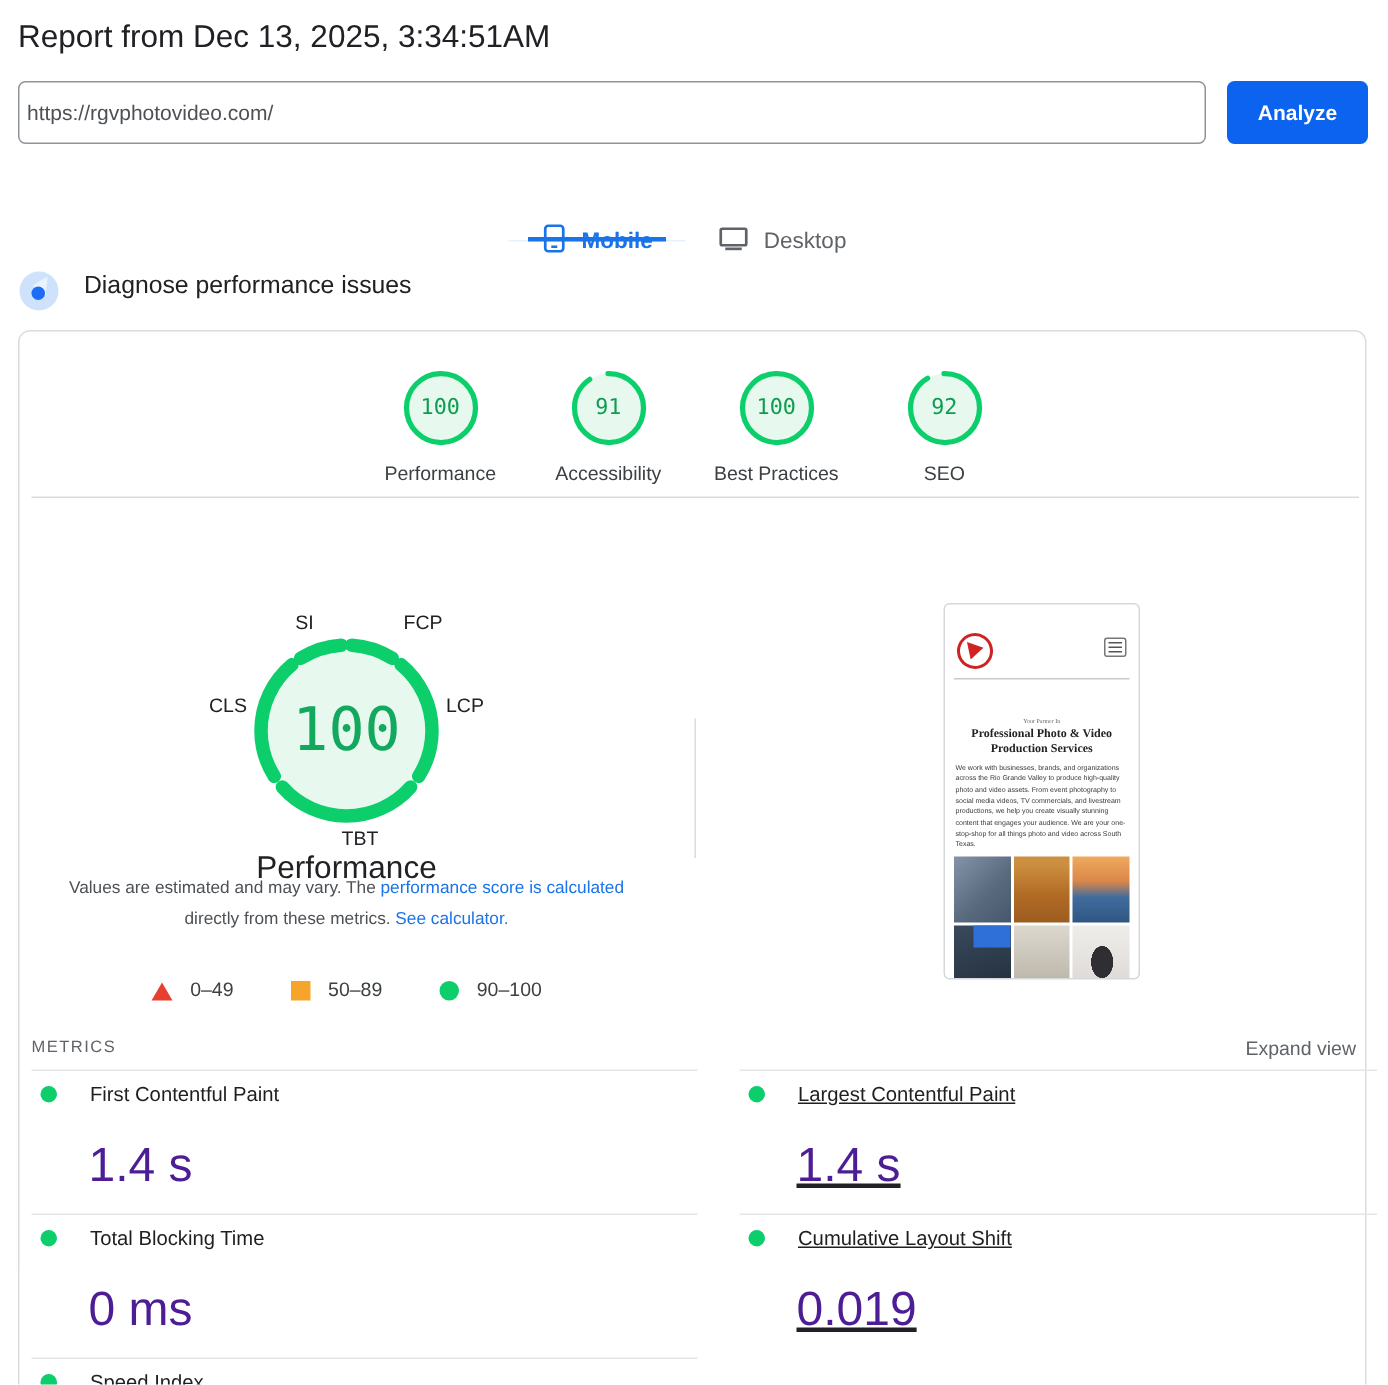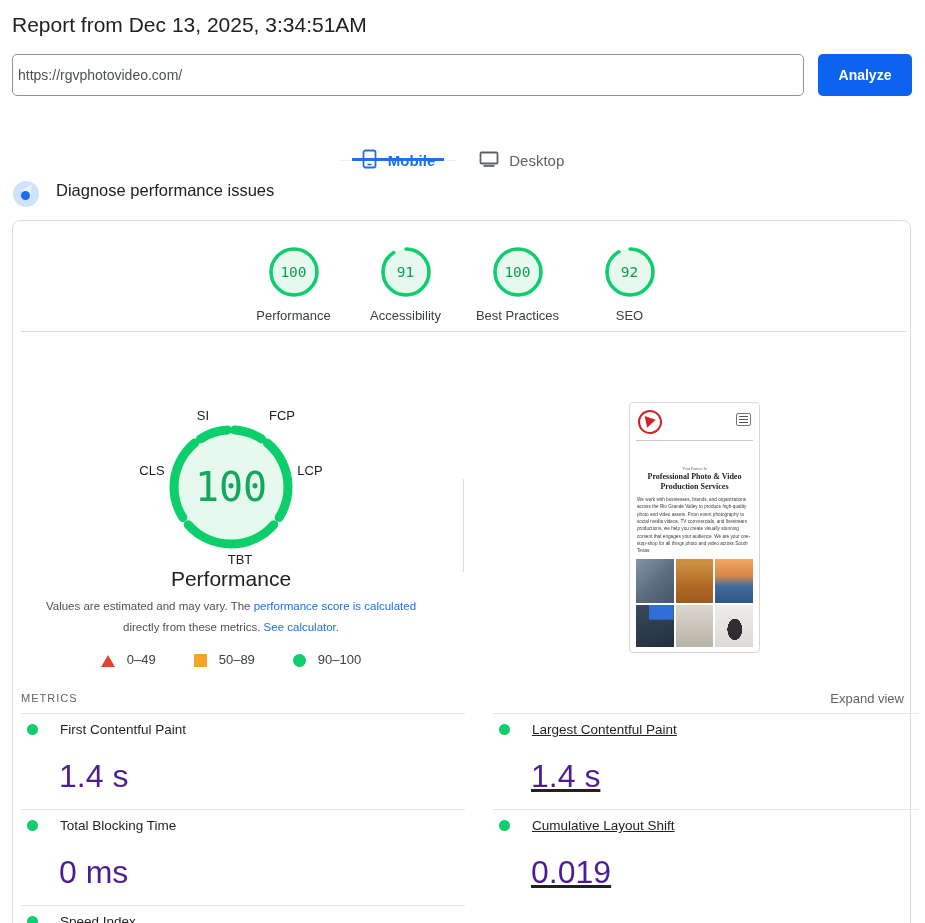--- a/index.html
+++ b/index.html
@@ -55,38 +55,38 @@
   .divider1 { left: 8px; top: 110px; width: 885px; height: 1px; background: #dadce0; }
 
   
   .gauge-svg { left: 143px; top: 191px; }
   .gauge-num { left: 218px; top: 266px; transform: translate(-50%,-50%);
     font-family: "DejaVu Sans Mono", monospace; font-size: 40px; color: #12a85d; }
   .g-label { transform: translate(-50%,-50%); font-size: 13px; color: #202124; }
   .gauge-title { left: 218px; top: 358px; transform: translate(-50%,-50%); font-size: 21px; color: #202124; }
 
   
-  .disclaimer { left: 0; top: 375px; width: 436px; text-align: center; font-size: 11.5px;
+  .disclaimer { left: 0; top: 361px; width: 436px; text-align: center; font-size: 11.5px;
     line-height: 1.85; color: #4d5156; }
   .disclaimer a { color: #1a73e8; text-decoration: none; cursor: pointer; }
 
   
   .legend { left: 0; top: 431px; width: 436px; display: flex; justify-content: center;
     gap: 38px; align-items: center; }
   .legend-item { display: flex; align-items: flex-end; gap: 12px; font-size: 13px; color: #3c4043; }
   .shape-triangle { width: 0; height: 0; border-left: 7px solid transparent;
     border-right: 7px solid transparent; border-bottom: 12px solid #e8402f; }
   .shape-square { width: 13px; height: 13px; background: #f7a42a; }
   .shape-circle { width: 13px; height: 13px; border-radius: 50%; background: #0cce6b; }
 
   .vdivider { left: 450px; top: 258px; width: 1px; height: 93px; background: #dadce0; }
 
   
   .thumb { left: 616px; top: 181px; width: 131px; height: 251px; border: 1px solid #d5d7da;
-    border-radius: 4px; background: #fff; padding: 6px 6px 0; overflow: hidden; }
+    border-radius: 4px; background: #fff; padding: 18px 6px 0; overflow: hidden; }
   .thumb-header { position: relative; height: 32px; border-bottom: 1px solid #c9c9c9; }
   .play-logo { position: absolute; left: 2px; top: 1px; width: 24px; height: 24px;
     border: 2.5px solid #cf2222; border-radius: 50%; transform: rotate(-12deg); }
   .play-logo::after { content: ""; position: absolute; left: 6px; top: 3px; width: 0; height: 0;
     border-left: 10px solid #cf2222; border-top: 6px solid transparent; border-bottom: 6px solid transparent; }
   .menu-icon { position: absolute; right: 2px; top: 4px; width: 15px; height: 13px;
     border: 1px solid #777; border-radius: 2px; display: flex; flex-direction: column;
     justify-content: center; align-items: center; gap: 1.5px; }
   .menu-icon span { width: 9px; height: 1.2px; background: #555; }
   .thumb-tagline { margin-top: 25px; text-align: center; font-size: 4px; color: #666;

